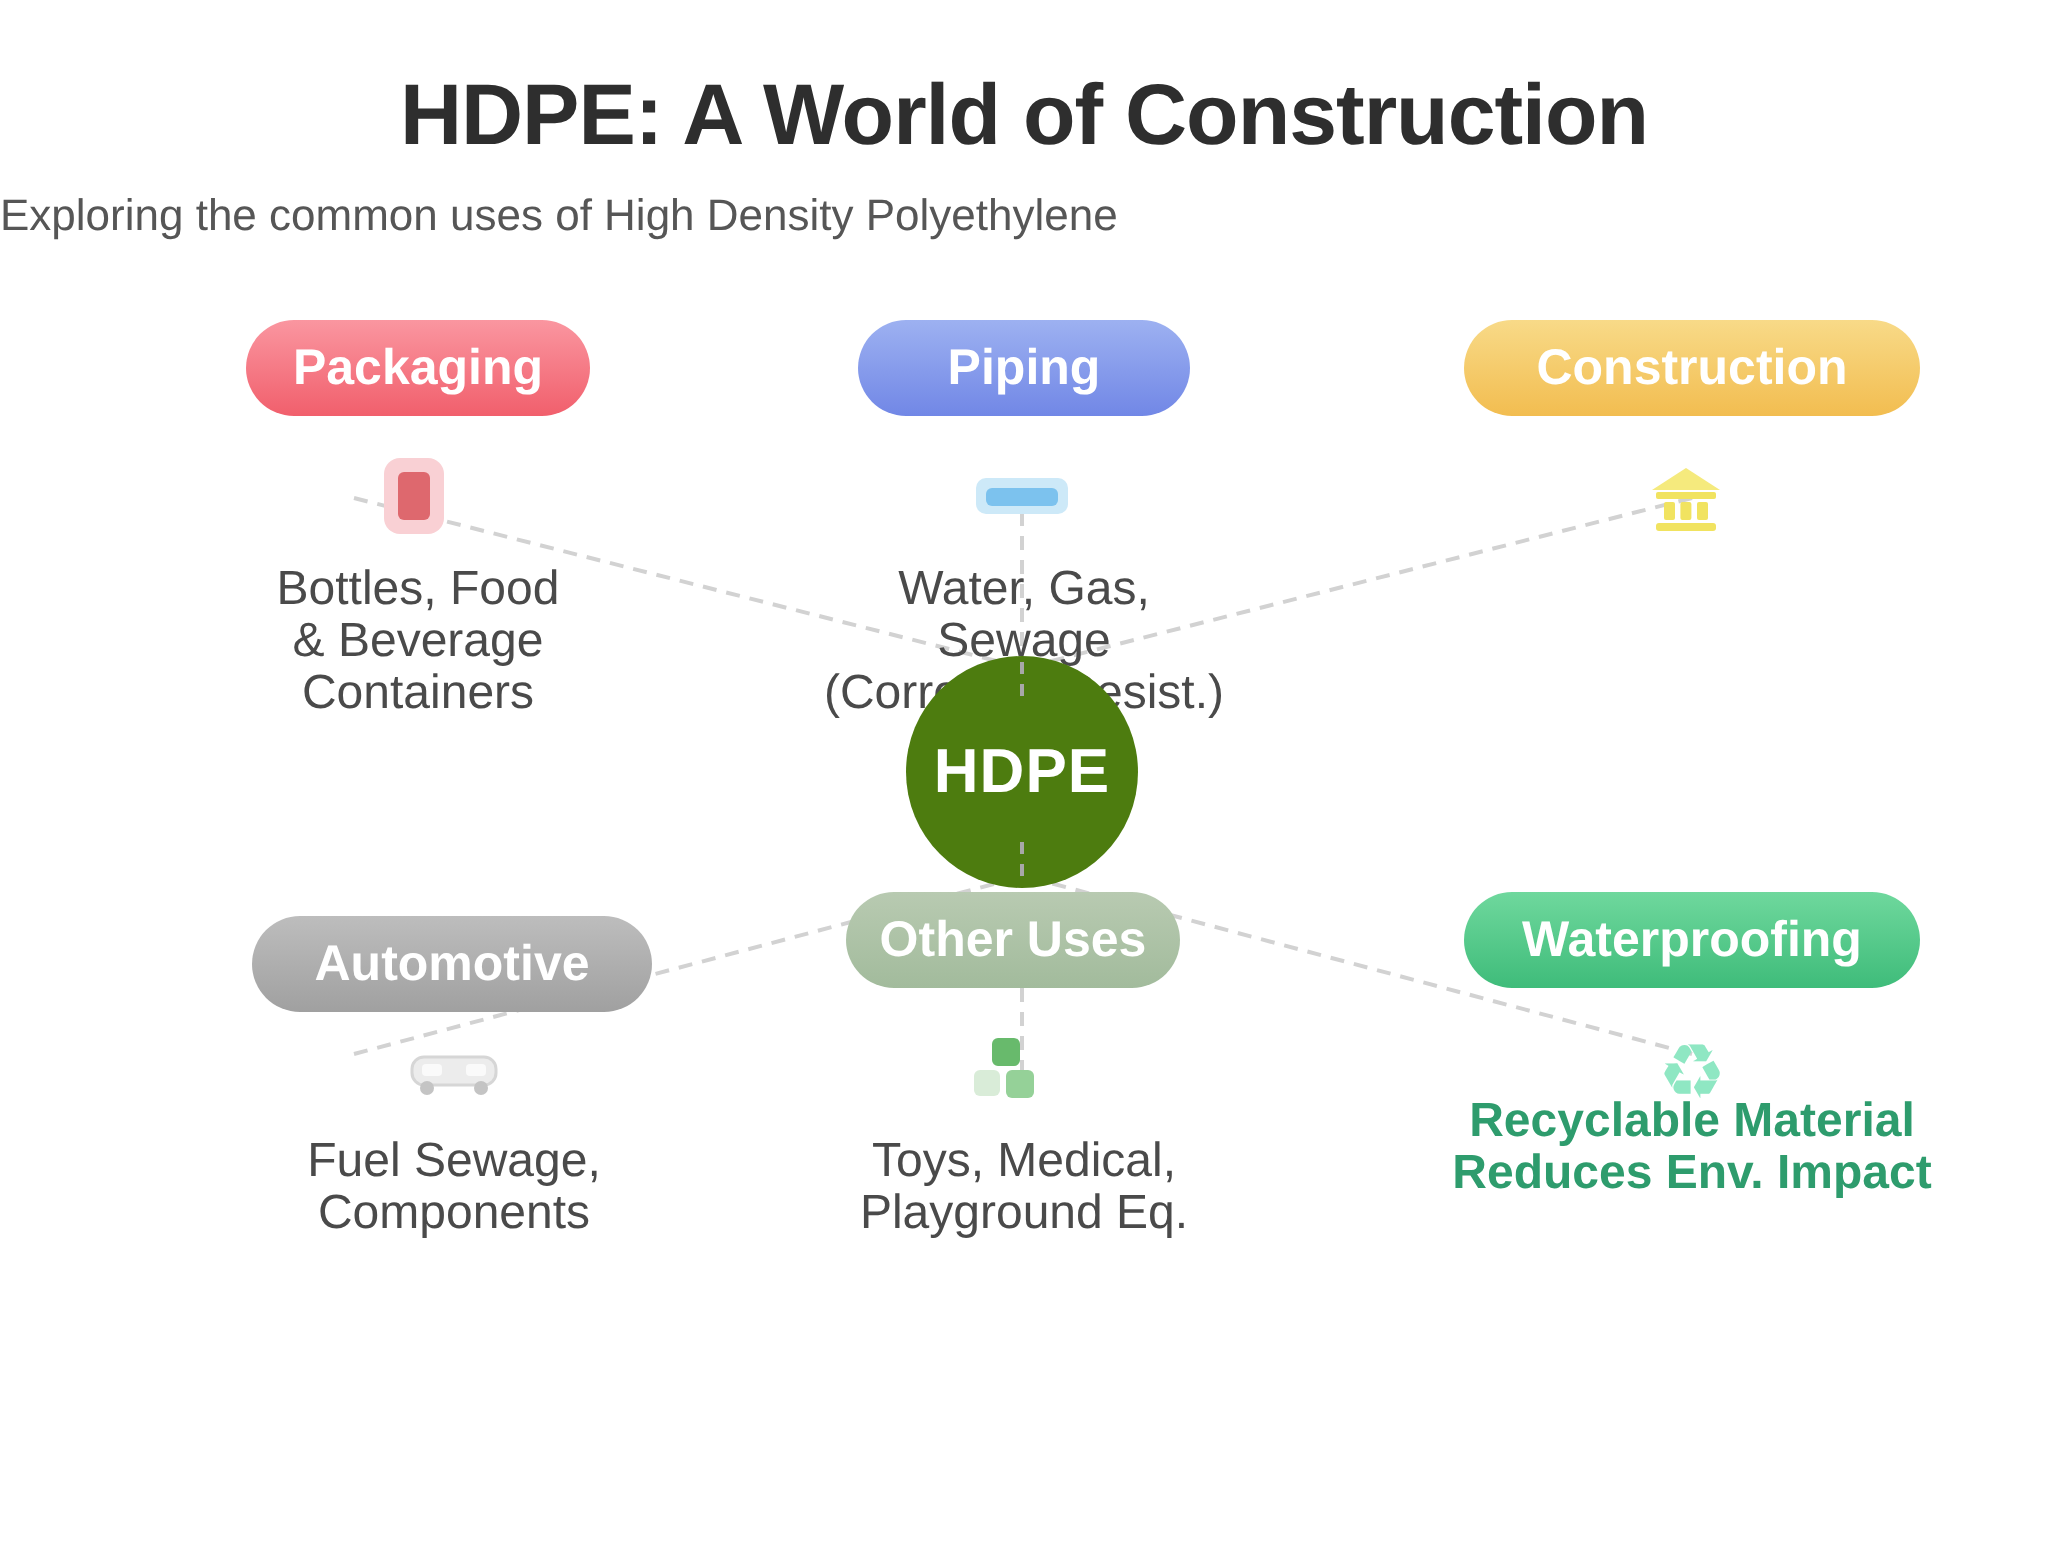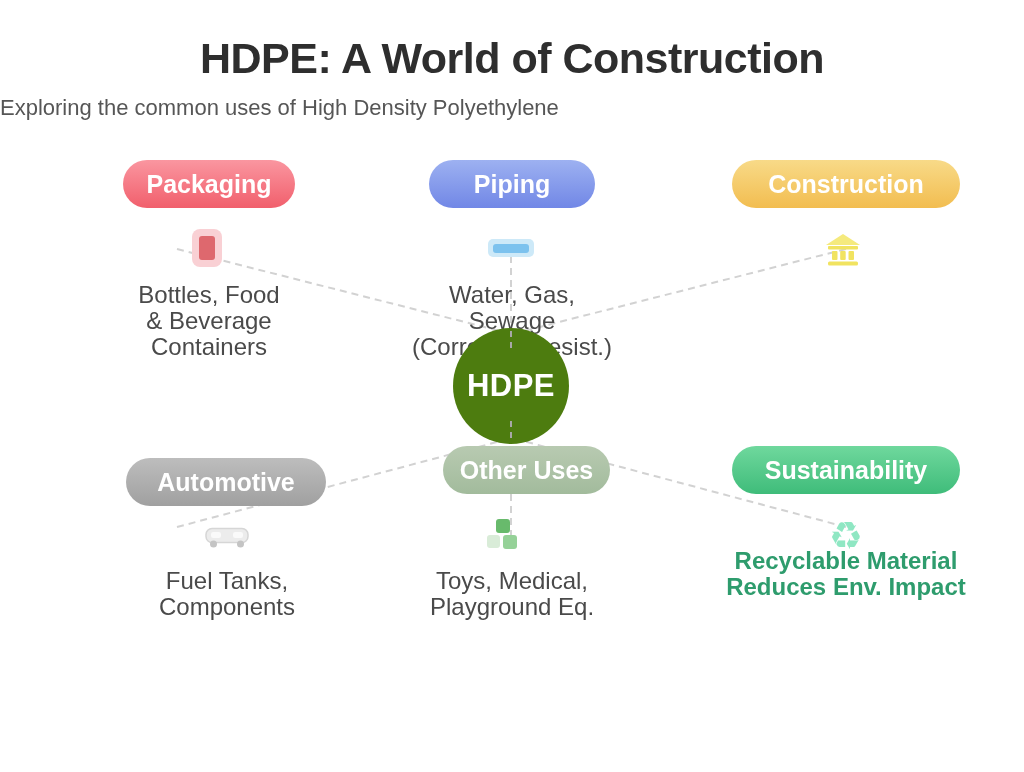--- a/index.html
+++ b/index.html
@@ -12,21 +12,21 @@
   .subtitle{position:absolute;left:0;top:95px;width:1024px;text-align:left;
          font-size:22px;font-weight:400;color:#565656;}
 
   .pill{position:absolute;height:48px;border-radius:24px;display:flex;
         align-items:center;justify-content:center;color:#ffffff;
         font-size:25px;font-weight:700;z-index:6;}
   .pill-packaging{left:123px;top:160px;width:172px;background:linear-gradient(180deg,#fa96a0,#f15f6c);}
   .pill-piping{left:429px;top:160px;width:166px;background:linear-gradient(180deg,#9db1f1,#7187e6);}
   .pill-construction{left:732px;top:160px;width:228px;background:linear-gradient(180deg,#f8da88,#f2bd50);}
   .pill-automotive{left:126px;top:446px;width:200px;background:linear-gradient(180deg,#bdbdbd,#a0a0a0);margin-top:12px;}
-  .pill-otheruses{left:443px;top:446px;width:167px;background:linear-gradient(180deg,#b8cab1,#a2bb9c);}
+  .pill-otheruses{left:423px;top:446px;width:167px;background:linear-gradient(180deg,#b8cab1,#a2bb9c);}
   .pill-sustainability{left:732px;top:446px;width:228px;background:linear-gradient(180deg,#6fd89d,#3fbc7a);}
 
   .desc{position:absolute;width:280px;text-align:center;font-size:24px;line-height:26px;
         color:#4a4a4a;white-space:pre-line;z-index:3;}
   .desc-packaging{left:69px;top:282px;}
   .desc-piping{left:372px;top:282px;}
   .desc-construction{left:706px;top:282px;}
   .desc-automotive{left:87px;top:568px;}
   .desc-otheruses{left:372px;top:568px;}
   .desc-sustainability{left:706px;top:548px;color:#2e9c6d;font-weight:700;}
@@ -66,21 +66,21 @@
       <line x1="511" y1="494" x2="511" y2="538"></line>
     </g>
   </svg>
 
   <div class="desc desc-packaging">Bottles, Food
 &amp; Beverage
 Containers</div>
   <div class="desc desc-piping">Water, Gas,
 Sewage
 (Corrosion Resist.)</div>
-  <div class="desc desc-automotive">Fuel Tanks,
+  <div class="desc desc-automotive">Fuel Sewage,
 Components</div>
   <div class="desc desc-otheruses">Toys, Medical,
 Playground Eq.</div>
   <div class="desc desc-sustainability">Recyclable Material
 Reduces Env. Impact</div>
 
   <div class="icon bottle-outer">
     <div class="bottle-inner"></div>
   </div>
 
@@ -128,21 +128,21 @@
   <div class="pill pill-construction">
     <span>Construction</span>
   </div>
   <div class="pill pill-automotive">
     <span>Automotive</span>
   </div>
   <div class="pill pill-otheruses">
     <span>Other Uses</span>
   </div>
   <div class="pill pill-sustainability">
-    <span>Sustainability</span>
+    <span>Waterproofing</span>
   </div>
 
   <div class="hdpe-circle">
     <span class="hdpe-label">HDPE</span>
   </div>
 
   <svg class="layer z8" width="1024" height="772">
     <g stroke="#a8a8a8" stroke-width="2" stroke-dasharray="6 5" fill="none">
       <line x1="511" y1="331" x2="511" y2="349"></line>
       <line x1="511" y1="421" x2="511" y2="443"></line>

